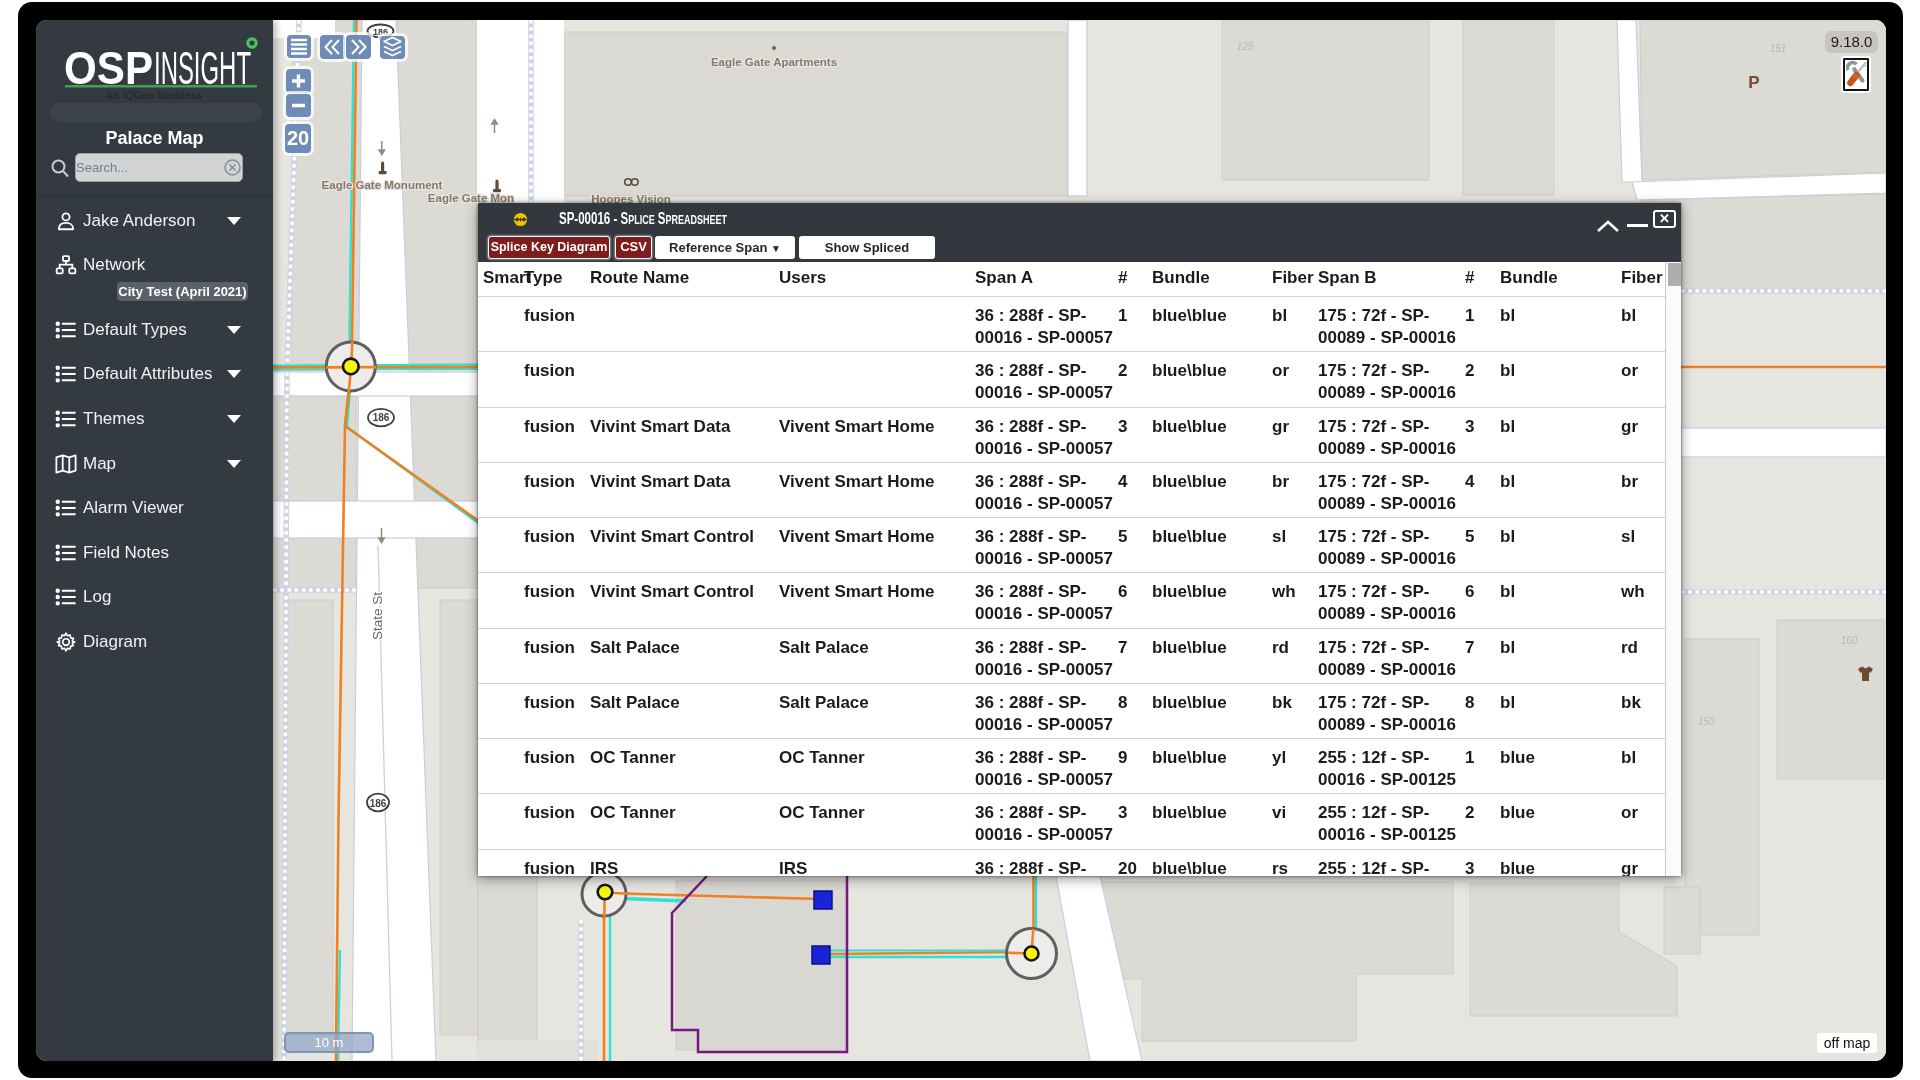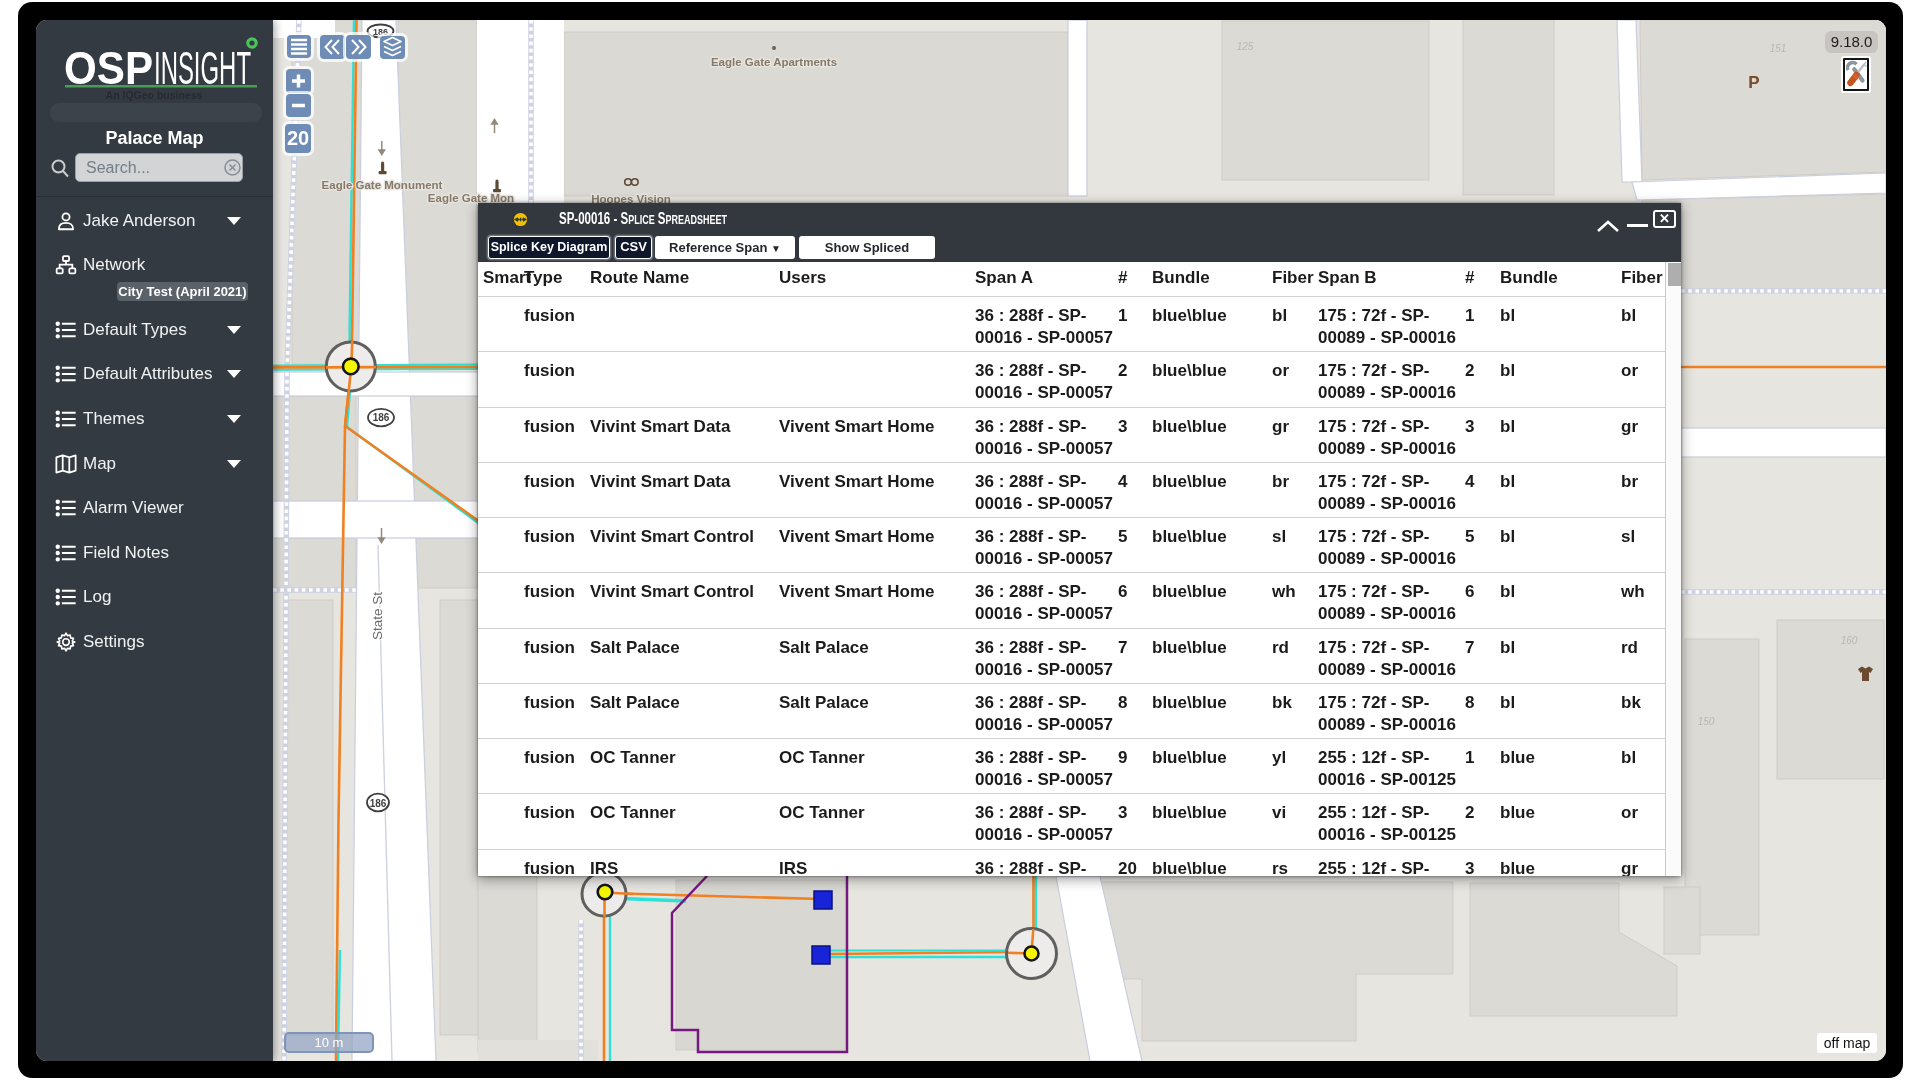--- a/index.html
+++ b/index.html
@@ -5,21 +5,21 @@
   * { margin:0; padding:0; box-sizing:border-box; }
   html,body { width:1920px; height:1080px; background:#fff; font-family:"Liberation Sans", sans-serif; overflow:hidden; }
   .frame { position:absolute; left:18px; top:2px; width:1885px; height:1076px; background:#000; border-radius:14px; }
   .app { position:absolute; left:36px; top:20px; width:1850px; height:1041px; border-radius:11px; overflow:hidden; background:#e7e5e0; }
 
   
   .sidebar { position:absolute; left:0; top:0; width:237px; height:100%; background:#343a41; z-index:5; box-shadow:2px 0 8px rgba(0,0,0,.35); }
   .logo-bar { position:absolute; left:14px; top:83px; width:212px; height:19px; border-radius:9px; background:#3d434b; }
   .side-title { position:absolute; left:0; top:108px; width:237px; text-align:center; color:#fff; font-size:18px; font-weight:bold; }
   .search-row { position:absolute; left:0; top:133px; width:237px; height:30px; }
-  .search-box { position:absolute; left:39px; top:0; width:168px; height:29px; background:#d2d4d6; border:1px solid #9aa0a6; border-radius:5px; color:#747e88; font-size:16px; line-height:27px; padding-left:10px; }
+  .search-box { position:absolute; left:39px; top:0; width:168px; height:29px; background:#d2d4d6; border:1px solid #9aa0a6; border-radius:5px; color:#747e88; font-size:13px; line-height:27px; }
   .menu { position:absolute; left:0; top:176px; width:237px; border-top:1px solid #2a2f35; }
   .mi { position:absolute; left:0; width:237px; height:24px; color:#f0f2f3; font-size:17px; }
   .mi .txt { position:absolute; left:47px; top:0; line-height:24px; }
   .mi svg.ic { position:absolute; left:19px; top:1px; }
   .mi .caret { position:absolute; left:191px; top:8px; width:0; height:0; border-left:7px solid transparent; border-right:7px solid transparent; border-top:8px solid #fff; }
   .badge { position:absolute; left:81px; top:262px; width:131px; height:19px; background:#5a6169; border-radius:4px; color:#fff; font-size:13px; font-weight:bold; text-align:center; line-height:19px; }
 
   
   .mbtn { position:absolute; background:#6e8cb6; border-radius:4px; box-shadow:0 0 0 3px rgba(255,255,255,.75); z-index:4; }
   .mbtn svg { display:block; }
@@ -31,21 +31,21 @@
 
   
   .modal { position:absolute; left:442px; top:183px; width:1203px; height:673px; background:#fff; z-index:10; box-shadow:0 3px 12px rgba(0,0,0,.4), 0 0 3px rgba(0,0,0,.5); }
   .mhead { position:absolute; left:0; top:0; width:100%; height:59px; background:#33383e; }
   .mtitle { position:absolute; left:81px; top:7px; color:#fff; font-size:16px; font-weight:bold; white-space:nowrap; transform:scaleX(.72); transform-origin:left; }
   .mtitle .sc { font-size:12.5px; }
   .micon { position:absolute; left:35px; top:9px; width:15px; height:15px; }
   .wctl { position:absolute; top:0; right:0; height:29px; }
   .btnrow { position:absolute; left:0; top:33px; width:100%; height:24px; }
   .tbtn { position:absolute; top:0; height:23px; font-size:13px; font-weight:bold; text-align:center; border-radius:3px; }
-  .tbtn.dark { background:#0f172a; border:1.5px solid #fff; box-shadow:0 0 0 1.5px #6a6f75; color:#fff; line-height:20px; }
+  .tbtn.dark { background:#7f1d1d; border:1.5px solid #fff; box-shadow:0 0 0 1.5px #6a6f75; color:#fff; line-height:20px; }
   .tbtn.light { background:#fff; color:#24272b; line-height:23px; }
   .mtable { position:absolute; left:0; top:59px; width:1187px; height:614px; background:#fff; overflow:hidden; font-size:17px; font-weight:bold; color:#1b1b1b; }
   .hdr { position:absolute; top:0; height:34px; line-height:32px; }
   .row { position:absolute; left:0; width:100%; height:55px; border-top:1px solid #d2d2d2; }
   .c { position:absolute; line-height:22px; white-space:pre; }
   .scroll { position:absolute; right:0; top:59px; width:16px; height:614px; background:#fbfbfb; border-left:1px solid #c9c9c9; }
   .thumb { position:absolute; left:1.5px; top:1px; width:13px; height:23px; background:#aeaeae; }
 </style>
 </head>
 <body>
@@ -373,21 +373,21 @@
           <circle cx="2" cy="12.6" r="0.9" fill="#fff"></circle>
           <path d="M5 3.4 H15 M5 8 H15 M5 12.6 H15"></path>
         </svg>
       <span class="txt">Log</span>
     </div>
     <div class="mi" style="top:610px">
       <svg class="ic" width="22" height="22" viewBox="0 0 16 16" fill="none" stroke="#fff" stroke-width="1.2">
           <circle cx="8" cy="8" r="2.4"></circle>
           <path d="M8 1.6 L9 3.4 L11 3 L11.4 5 L13.4 5.4 L12.6 7.2 L14.4 8 L12.6 8.8 L13.4 10.6 L11.4 11 L11 13 L9 12.6 L8 14.4 L7 12.6 L5 13 L4.6 11 L2.6 10.6 L3.4 8.8 L1.6 8 L3.4 7.2 L2.6 5.4 L4.6 5 L5 3 L7 3.4 Z" stroke-linejoin="round"></path>
         </svg>
-      <span class="txt">Settings</span>
+      <span class="txt">Diagram</span>
     </div>
   </div>
 
   <div class="modal" id="modal">
     <div class="mhead">
       <svg class="micon" viewBox="0 0 16 16" width="15" height="15">
           <circle cx="8" cy="8" r="7" fill="#f2c200"></circle>
           <path d="M1 8 L5 5.5 L8 10.5 L11 5.5 L15 8 L11 10.5 L8 5.5 L5 10.5 Z" fill="#33383e"></path>
         </svg>
       <div class="mtitle">SP-00016 - S<span class="sc">PLICE</span> S<span class="sc">PREADSHEET</span></div>

